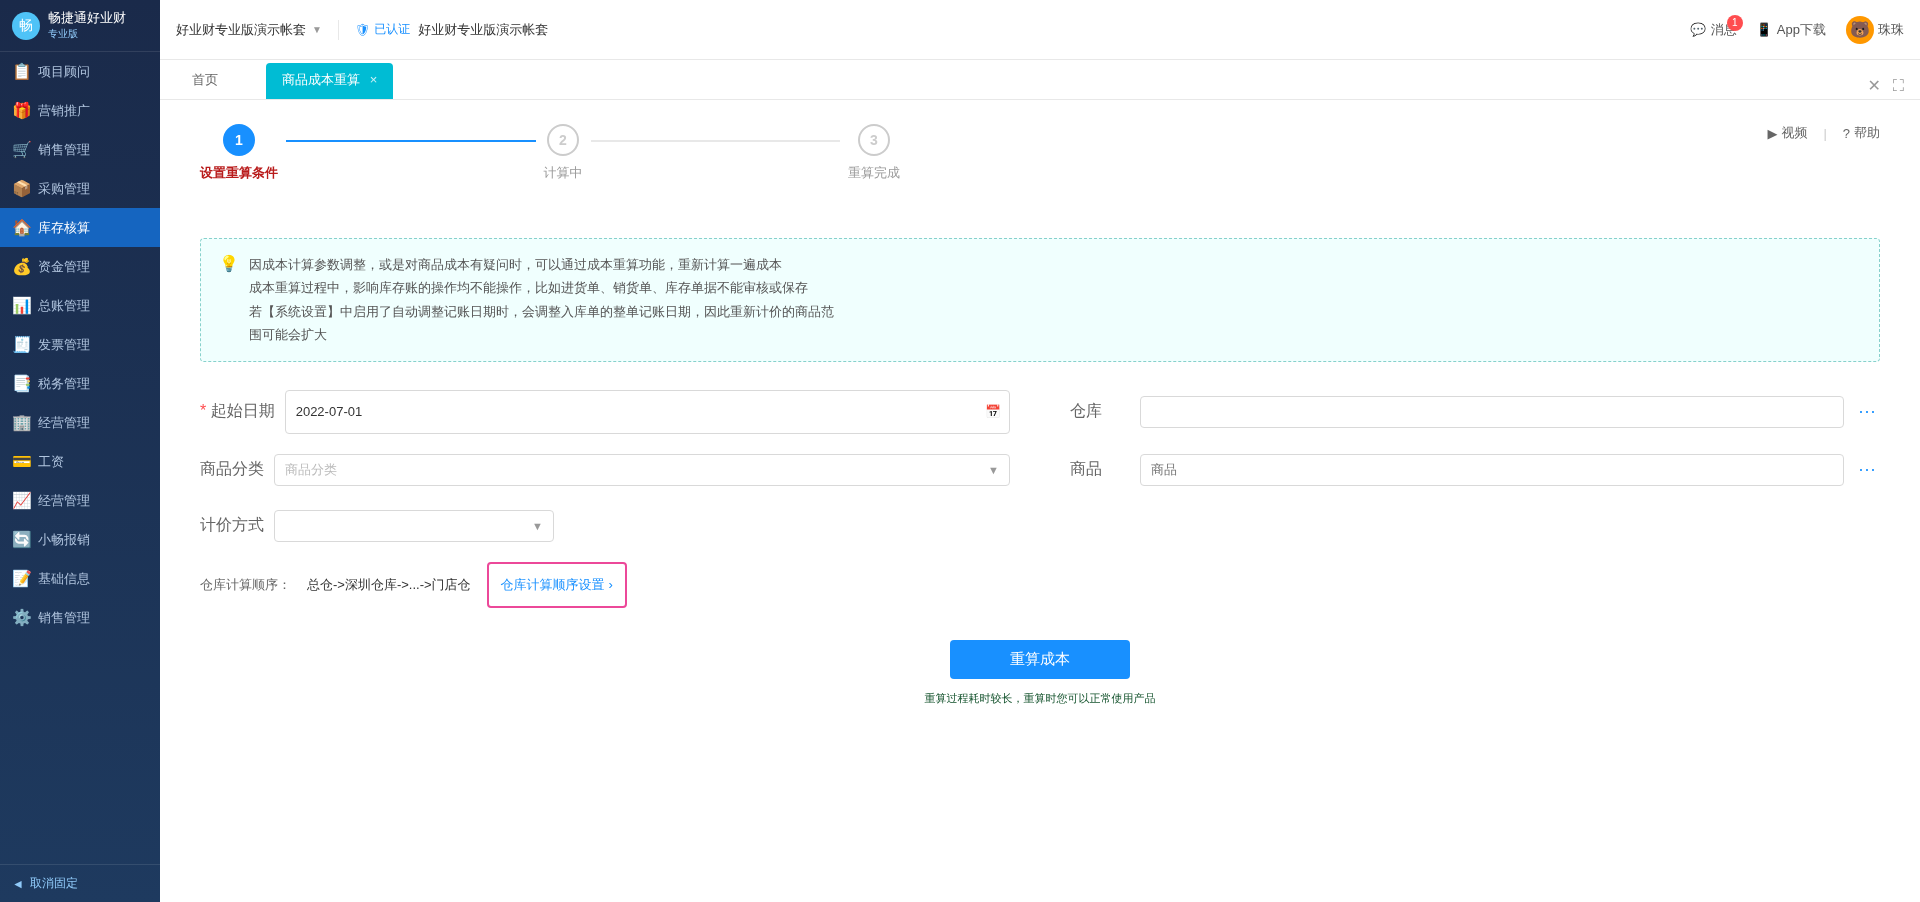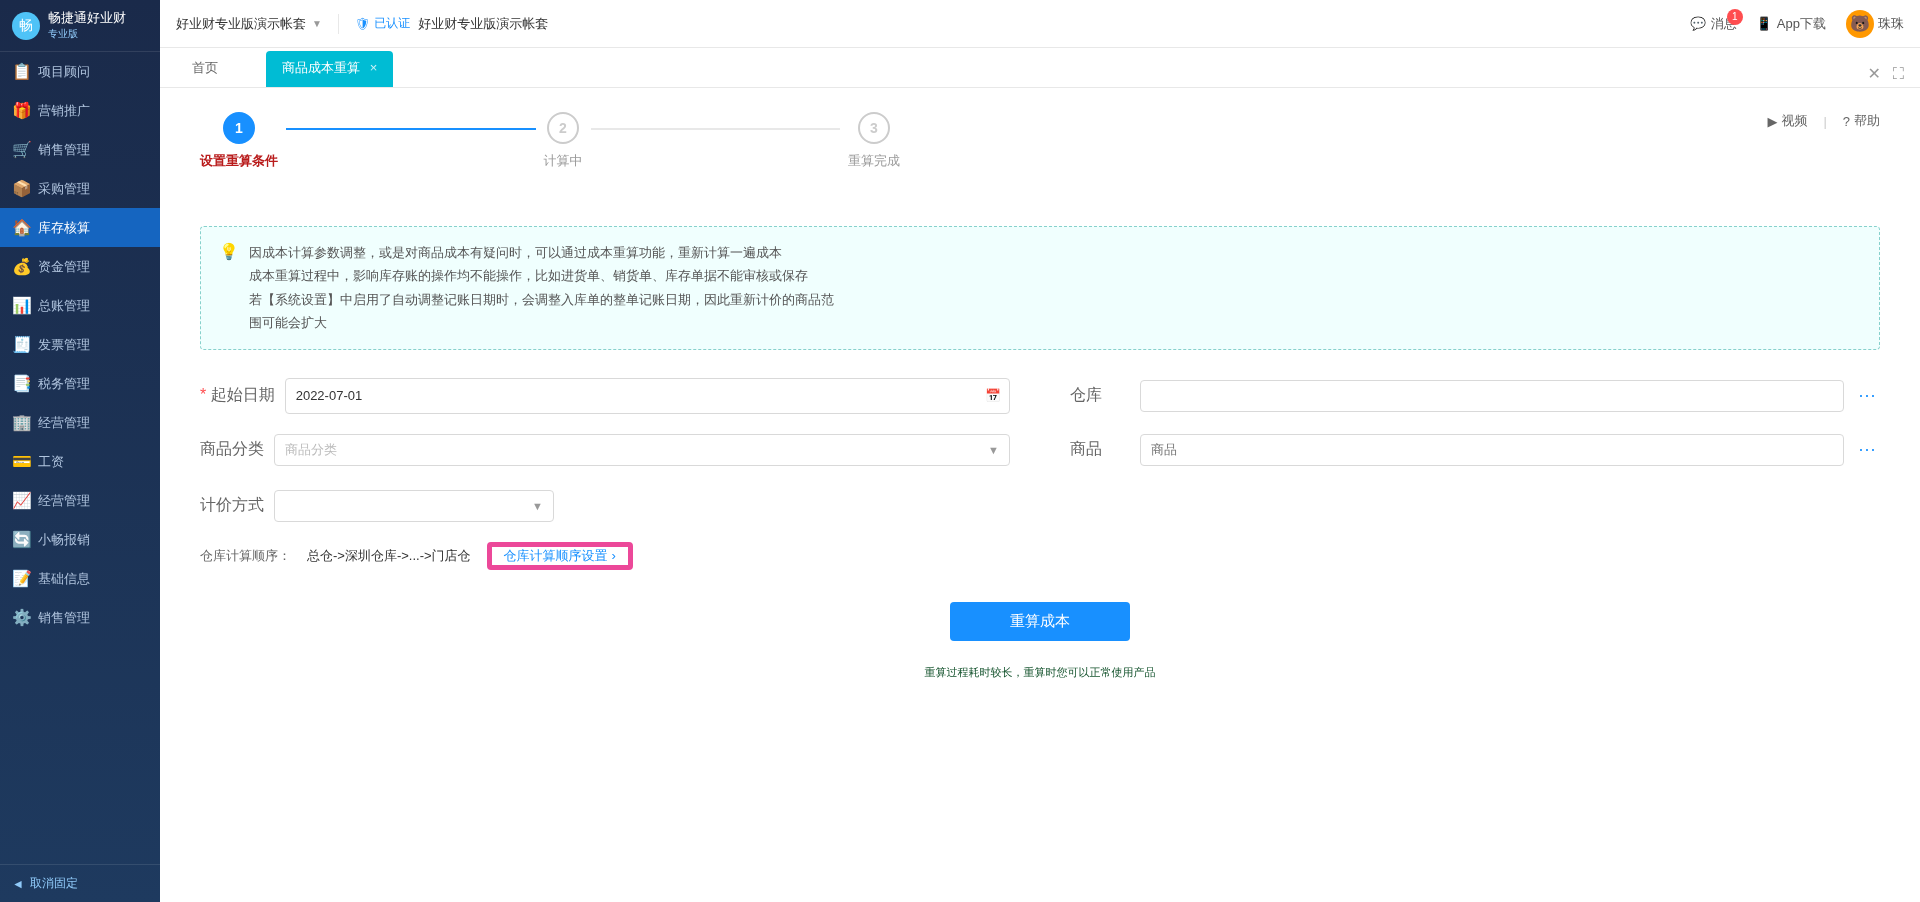--- a/index.html
+++ b/index.html
@@ -66,21 +66,21 @@
     .main-area {
       flex: 1;
       display: flex;
       flex-direction: column;
       background: #f5f6fa;
       overflow: hidden;
     }
 
     
     .top-bar {
-      height: 48px;
+      height: 60px;
       background: white;
       display: flex;
       align-items: center;
       padding: 0 16px;
       border-bottom: 1px solid #e8e8e8;
       flex-shrink: 0;
     }
     .top-bar-account {
       display: flex;
       align-items: center;
@@ -287,21 +287,21 @@
       background: white;
     }
     .form-input-with-icon {
       display: flex;
       align-items: center;
       flex: 1;
       position: relative;
     }
     .form-input-with-icon input {
       flex: 1;
-      height: 36px;
+      height: 44px;
       border: 1px solid #d9d9d9;
       border-radius: 4px;
       padding: 0 32px 0 10px;
       font-size: 13px;
       color: #333;
       outline: none;
     }
     .form-input-with-icon .cal-icon {
       position: absolute;
       right: 8px;
@@ -340,35 +340,35 @@
       gap: 16px;
       margin-bottom: 32px;
       padding: 0;
     }
     .calc-order-label { color: #666; font-size: 13px; white-space: nowrap; }
     .calc-order-value { color: #333; font-size: 13px; }
     .calc-order-btn {
       display: flex;
       align-items: center;
       gap: 4px;
-      border: 5px solid #ec4899;
+      border: 2px solid #ec4899;
       color: #1890ff;
       background: white;
       border-radius: 4px;
-      padding: 0 12px;
+      padding: 12px 12px;
       cursor: pointer;
       font-size: 13px;
     }
 
     
     .action-area {
       display: flex;
       flex-direction: column;
       align-items: center;
-      gap: 24px;
+      gap: 12px;
       margin-top: 8px;
     }
     .recalc-btn {
       background: #1890ff;
       color: white;
       border: none;
       border-radius: 4px;
       padding: 10px 60px;
       font-size: 15px;
       cursor: pointer;

